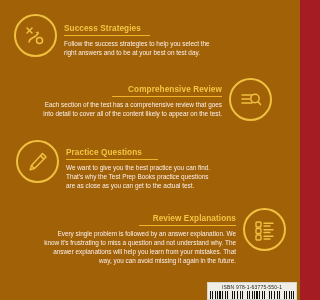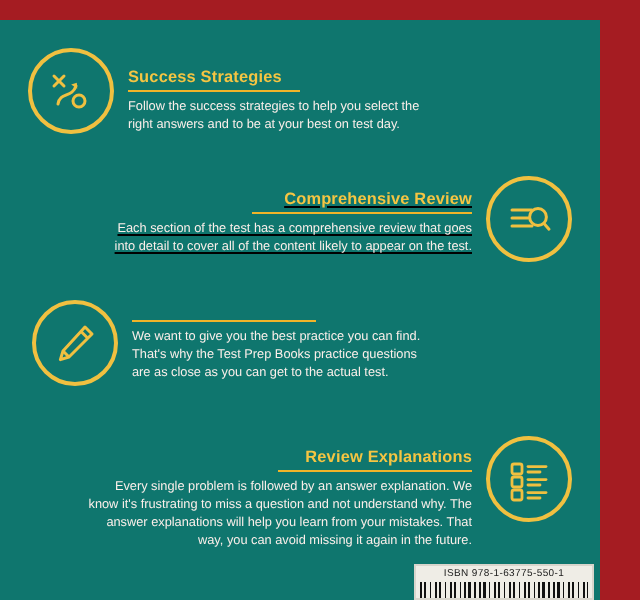--- a/index.html
+++ b/index.html
@@ -5,22 +5,21 @@
   html,body{margin:0;padding:0;}
   body{
     width:300px;height:300px;
     background:#A51C22;
     font-family:"Liberation Sans",sans-serif;
     overflow:hidden;
     position:relative;
   }
   .page{
     position:absolute;inset:0;
-    background:#0f766e;
-    margin-top:10px;
+    background:#a16207;
   }
 
   
   .block{position:absolute;display:flex;align-items:flex-start;}
   .icon-wrap{
     flex:0 0 auto;
     border:2px solid #F0C040;
     border-radius:50%;
     display:flex;align-items:center;justify-content:center;
     box-sizing:border-box;
@@ -42,21 +41,21 @@
 
   
   #b1{left:14px;top:14px;width:200px;}
   #b1 .icon-wrap{width:43px;height:43px;}
   #b1 .txt{margin-left:7px;padding-top:10px;width:148px;}
   #b1 .heading{font-size:8.2px;}
   #b1 .rule{width:86px;}
   #b1 .body{font-size:6.4px;}
 
   
-  #b2{right:14px;top:78px;width:265px;justify-content:flex-end;text-decoration:underline;}
+  #b2{right:28px;top:78px;width:265px;justify-content:flex-end;}
   #b2 .icon-wrap{width:43px;height:43px;order:2;}
   #b2 .txt{margin-right:7px;padding-top:7px;align-items:flex-end;text-align:right;width:185px;order:1;}
   #b2 .heading{font-size:8.2px;}
   #b2 .rule{width:110px;}
   #b2 .body{font-size:6.4px;}
 
   
   #b3{left:16px;top:140px;width:210px;}
   #b3 .icon-wrap{width:43px;height:43px;}
   #b3 .txt{margin-left:7px;padding-top:8px;width:150px;}
@@ -144,20 +143,21 @@
     <div class="icon-wrap">
       <svg width="26" height="26" viewBox="0 0 26 26">
         <g stroke="#F0C040" stroke-width="1.5" fill="none" stroke-linejoin="round">
           <path d="M17.5 4.5 L21 8 L9.5 19.5 L5.2 20.8 L6.5 16.5 Z"></path>
           <line x1="15.4" y1="6.6" x2="18.9" y2="10.1"></line>
           <path d="M6.5 16.5 L9.5 19.5"></path>
         </g>
       </svg>
     </div>
     <div class="txt">
+      <div class="heading">Practice Questions</div>
       <div class="rule"></div>
       <div class="body">We want to give you the best practice you can find. That's why the Test Prep Books practice questions are as close as you can get to the actual test.</div>
     </div>
   </div>
 
   <div class="block" id="b4">
     <div class="icon-wrap">
       <svg width="26" height="26" viewBox="0 0 26 26">
         <g stroke="#F0C040" stroke-width="1.4" fill="none" stroke-linecap="round">
           <rect x="4" y="5" width="5" height="5" rx="1"></rect>

